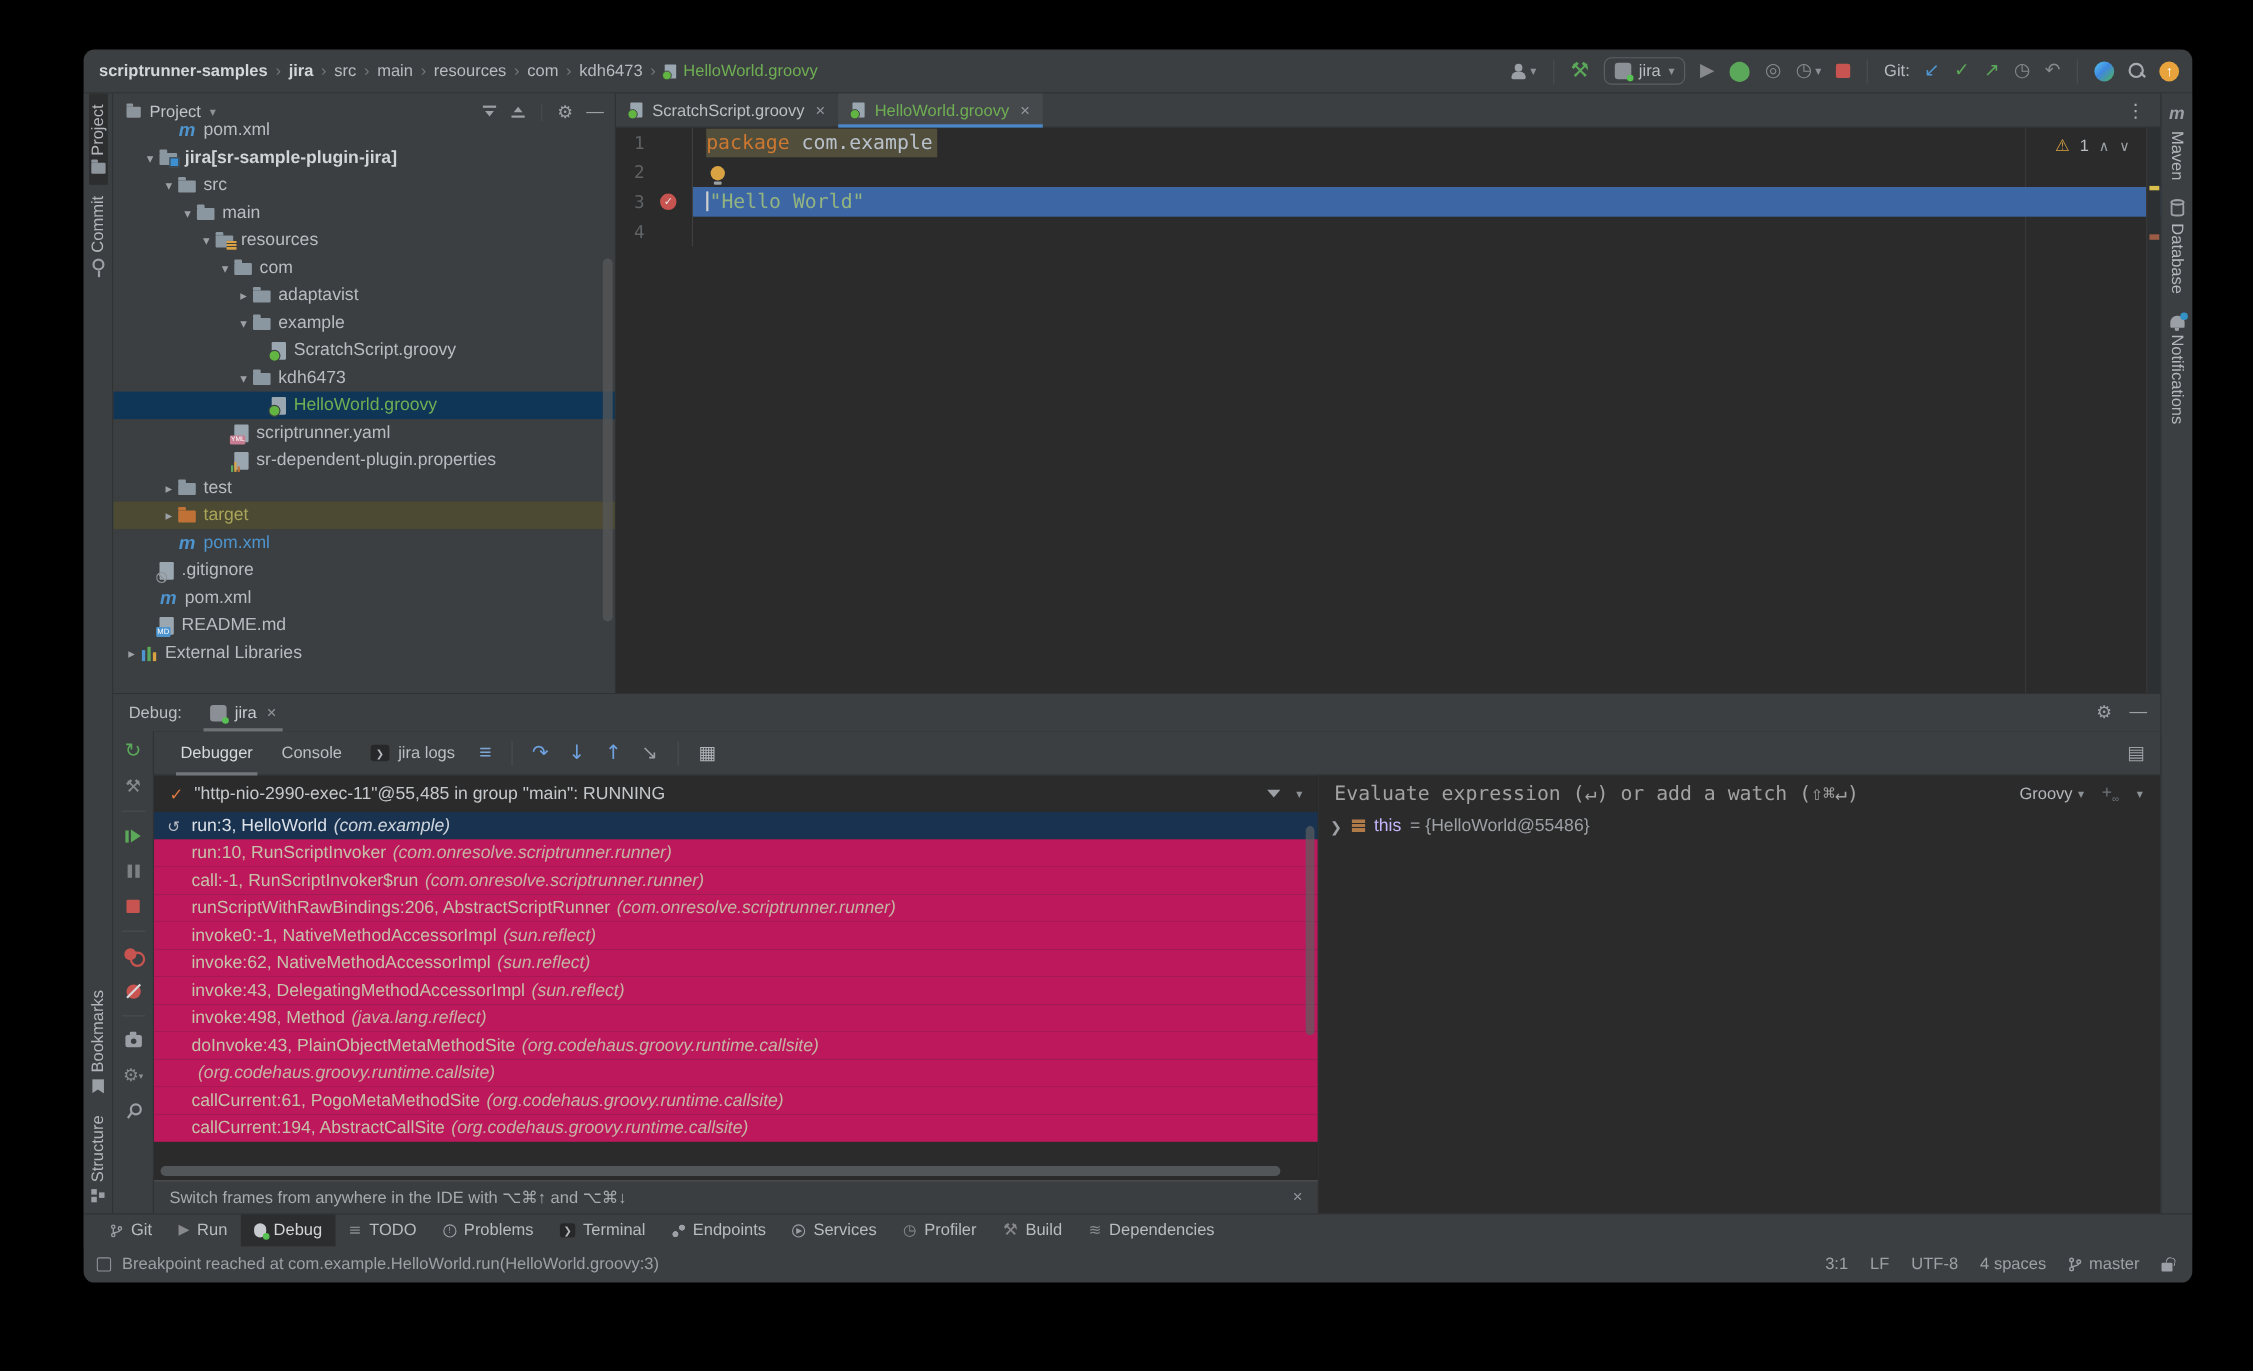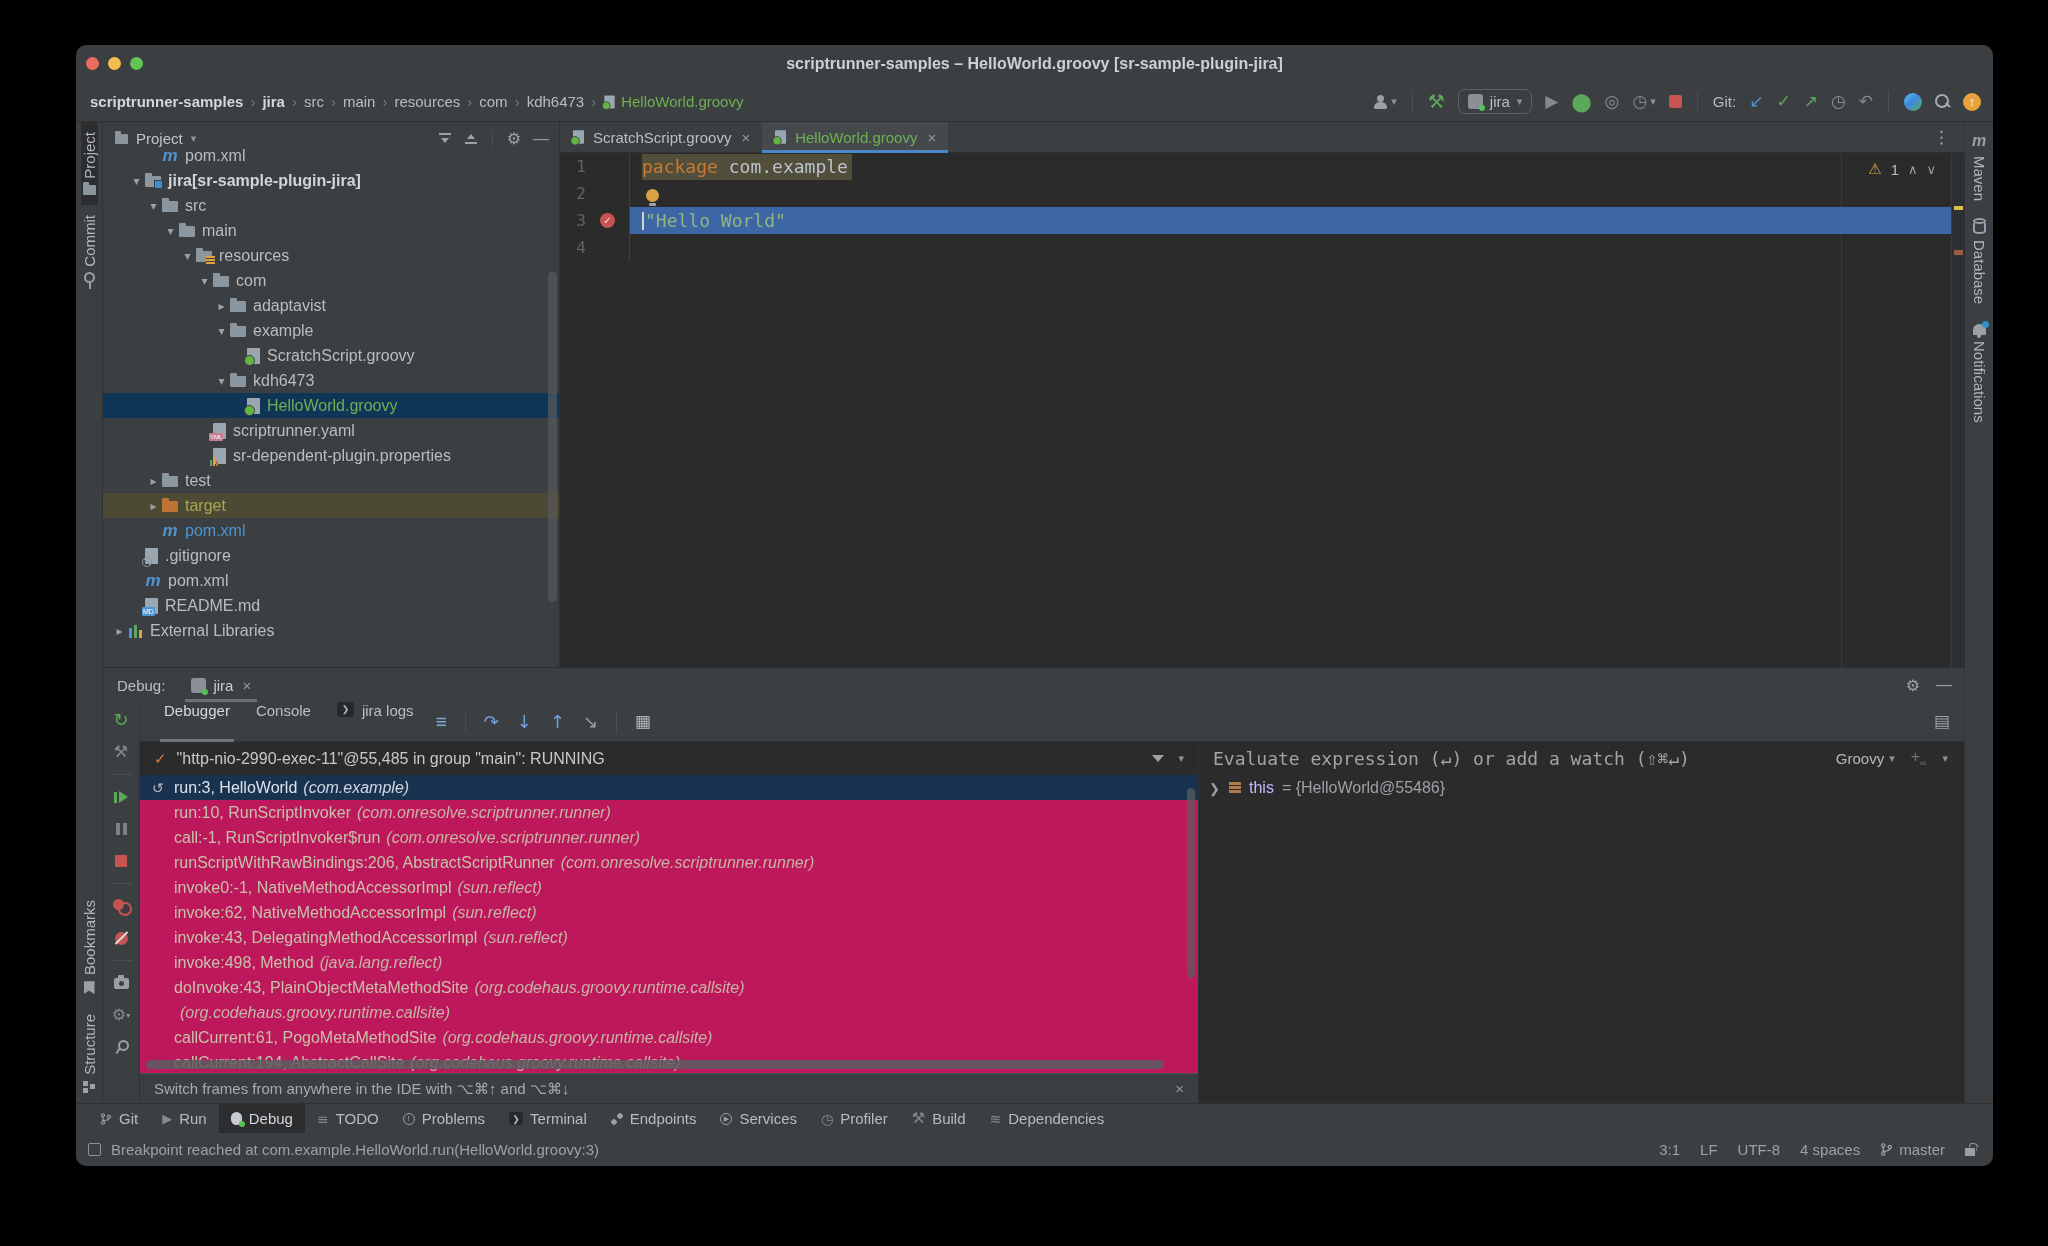--- a/index.html
+++ b/index.html
@@ -170,21 +170,21 @@
   .mute-ic { position:relative; width:13px; height:13px; border-radius:50%; background:#c75450; }
   .mute-ic::after { content:""; position:absolute; left:-2px; top:5px; width:17px; height:2px; background:#d8dade; transform:rotate(-45deg); }
   .cam-ic { width:15px; height:11px; background:#9aa0a5; border-radius:2px; position:relative; }
   .cam-ic::before { content:""; position:absolute; top:-3px; left:4px; width:6px; height:3px; background:#9aa0a5; border-radius:1px 1px 0 0; }
   .cam-ic::after { content:""; position:absolute; left:5px; top:3px; width:5px; height:5px; border-radius:50%; background:#3c3f41; }
   .pin-ic { position:relative; width:14px; height:14px; }
   .pin-ic::before { content:""; position:absolute; left:4px; top:0; width:7px; height:7px; border-radius:50%; border:2px solid #9aa0a5; }
   .pin-ic::after { content:""; position:absolute; left:3px; top:8px; width:2px; height:6px; background:#9aa0a5; transform:rotate(35deg); }
   .dbg-main { flex:1; min-width:0; display:flex; flex-direction:column; background:#2b2b2b; }
   .dbg-toolbar { height:40px; flex:none; background:#3c3f41; border-bottom:1px solid #2f3132; display:flex; align-items:center; padding:0 14px 0 20px; gap:18px; }
-  .dtab { height:40px; display:flex; align-items:flex-start; gap:8px; padding:0 4px; color:#bbbfc3; position:relative; }
+  .dtab { height:40px; display:flex; align-items:center; gap:8px; padding:0 4px; color:#bbbfc3; position:relative; }
   .dtab.active { color:#d6d9dc; }
   .dtab.active::after { content:""; position:absolute; left:0; right:0; bottom:0; height:3px; background:#72767a; }
   .term-mini { width:17px; height:15px; background:#26282a; border-radius:3px; color:#b4b8bc; font-size:9px; display:flex; align-items:center; justify-content:center; }
   .dt-sep { width:1px; height:22px; background:#4b4e50; }
   .step { font-size:18px; color:#6ea1e0; font-family:"DejaVu Sans",sans-serif; }
   .layout-ic { color:#7ba7d7; font-size:19px; font-weight:bold; }
   .calc-ic { color:#b0b4b8; font-size:17px; }
   .restore-ic { margin-left:auto; color:#9da1a5; font-size:17px; }
   .dbg-content { flex:1; min-height:0; display:flex; }
   .frames-pane { flex:1; min-width:0; display:flex; flex-direction:column; position:relative; }
@@ -234,28 +234,20 @@
   .sb-branch { display:flex; align-items:center; gap:6px; }
   .lock-ic { width:10px; height:8px; background:#9aa0a5; border-radius:1px; position:relative; margin-top:4px; }
   .lock-ic::before { content:""; position:absolute; left:4px; top:-5px; width:7px; height:6px; border:1.6px solid #9aa0a5; border-bottom:none; border-radius:4px 4px 0 0; transform:rotate(14deg); }
 </style>
 </head>
 <body>
 
 <div class="screen">
 <div class="window">
 
-  <div class="titlebar">
-    <div class="lights">
-      <span class="light red"></span>
-      <span class="light yellow"></span>
-      <span class="light green"></span>
-    </div>
-    <div class="title">scriptrunner-samples – HelloWorld.groovy [sr-sample-plugin-jira]</div>
-  </div>
 
   <div class="navbar">
     <div class="breadcrumbs" id="breadcrumbs">
           <span class="crumb b"><span>scriptrunner-samples</span></span>
           <span class="crumb-sep">›</span>
           <span class="crumb b"><span>jira</span></span>
           <span class="crumb-sep">›</span>
           <span class="crumb"><span>src</span></span>
           <span class="crumb-sep">›</span>
           <span class="crumb"><span>main</span></span>

